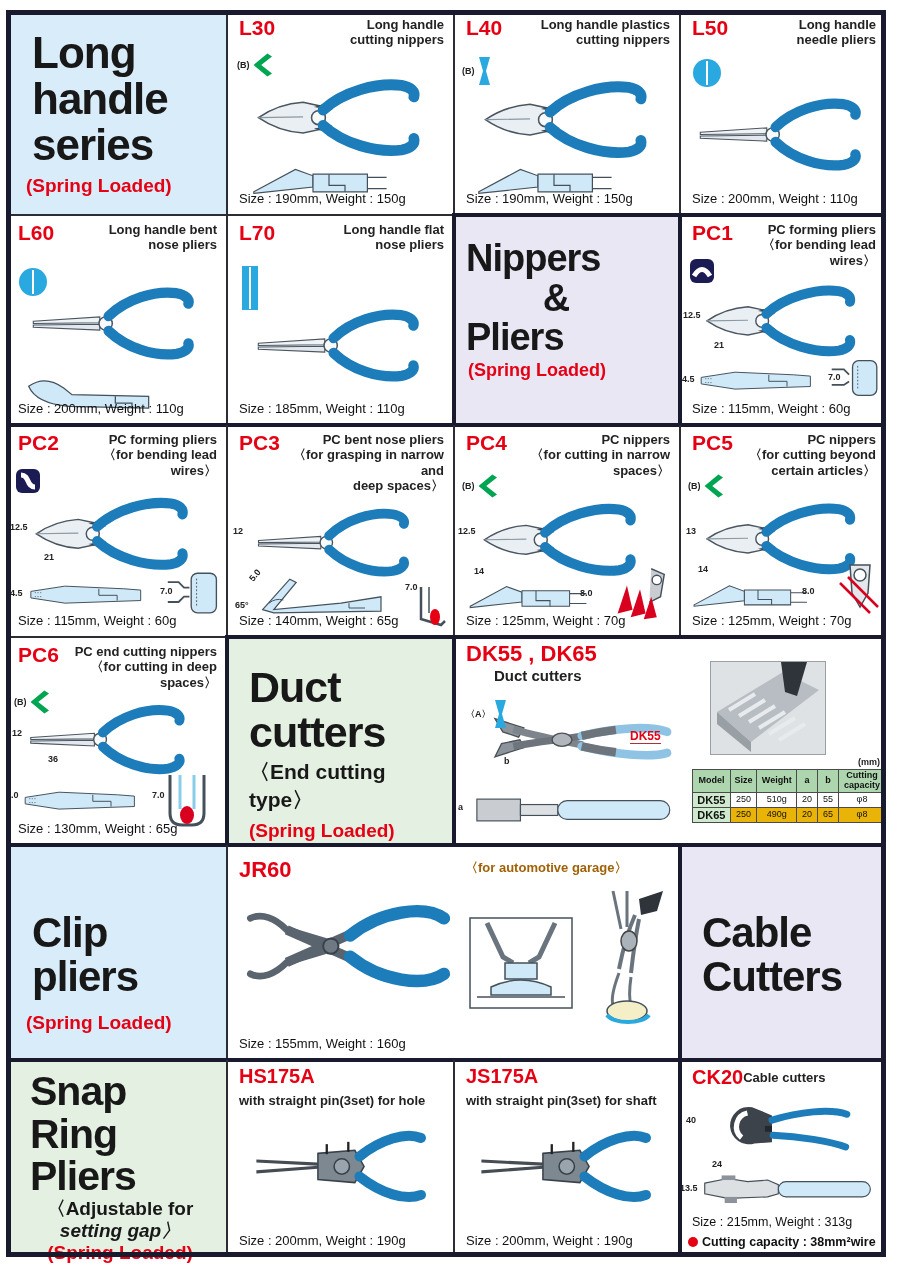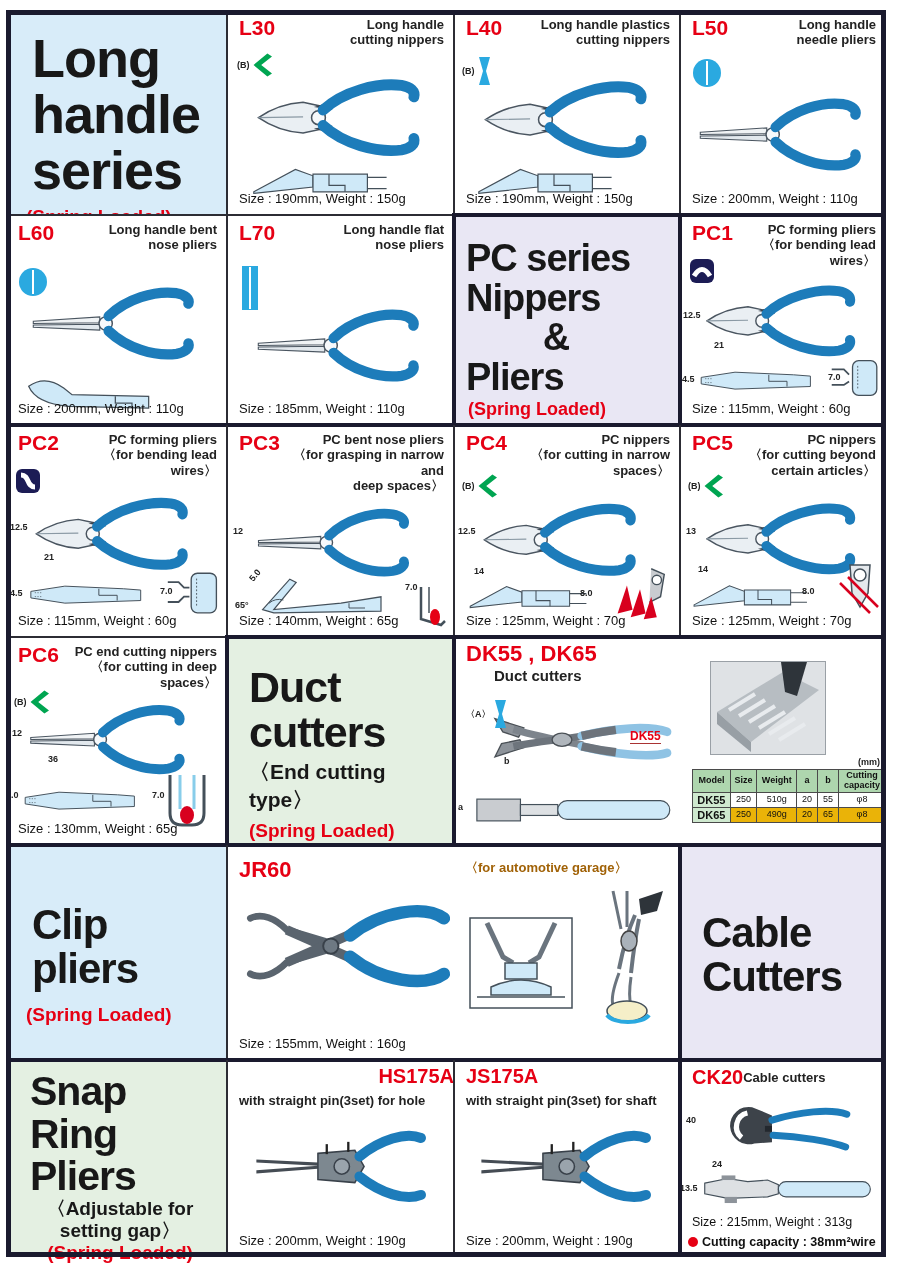--- a/index.html
+++ b/index.html
@@ -110,21 +110,21 @@
     <path d="M8,22 L60,14 L150,18 L176,20 L176,36 L60,40 L8,32 Z" fill="#cfe9f8" stroke="#44505a" stroke-width="1.5"></path>
     <path d="M112,18 L112,28 L140,28 L140,36" fill="none" stroke="#44505a" stroke-width="1.5"></path>
     <path d="M14,24 L26,24 M14,30 L26,30" stroke="#44505a" stroke-width="1" stroke-dasharray="2,2"></path>
   </symbol>
 </defs>
 </svg>
 
 <div id="page">
 
   <div class="cell sec" style="left: 6px; top: 10px; width: 221px; height: 205px; padding: 20px 0px 0px 26px; background-color: rgb(216, 236, 249);">
-    <div class="sec-title" style="font-size:54px;">
+    <div class="sec-title" style="font-size:44px;">
       <span>Long</span>
       <span>handle</span>
       <span>series</span>
     </div>
     <div class="spring" style="font-size:19px;margin:8px 0 0 -6px;">(Spring Loaded)</div>
   </div>
 
   <div class="cell" style="left:227px;top:10px;width:227px;height:205px;">
     <div class="prod-head">
         <span class="code">L30</span>
@@ -224,21 +224,20 @@
         <line x1="9" y1="2" x2="9" y2="44" stroke="#fff" stroke-width="2"></line>
       </svg>
     <svg class="illus" style="left:8px;top:84px;" width="212" height="96" viewBox="0 0 240 130">
         <use href="#sym-needle"></use>
       </svg>
     <div class="sizeline">Size : 185mm, Weight : 110g</div>
   </div>
 
   <div class="cell sec" style="left: 454px; top: 215px; width: 226px; height: 210px; padding: 24px 0px 0px 12px; background-color: rgb(233, 231, 244);">
     <div class="sec-title" style="font-size:38px;">
-      <span>PC series</span>
       <span>Nippers</span>
       <span style="text-align:center;width:180px;">&amp;</span>
       <span>Pliers</span>
     </div>
     <div class="spring" style="font-size:18px;margin:2px 0 0 2px;">(Spring Loaded)</div>
   </div>
 
   <div class="cell" style="left:680px;top:215px;width:206px;height:210px;">
     <div class="prod-head">
         <span class="code">PC1</span>
@@ -499,21 +498,21 @@
         <td>490g</td>
         <td>20</td>
         <td>65</td>
         <td>φ8</td>
       </tr>
     </tbody>
       </table>
   </div>
 
   <div class="cell sec" style="left: 6px; top: 845px; width: 221px; height: 215px; padding: 58px 0px 0px 26px; background-color: rgb(216, 236, 249);">
-    <div class="sec-title" style="font-size:42px;">
+    <div class="sec-title" style="font-size:42px;margin-top:8px;">
       <span>Clip</span>
       <span>pliers</span>
     </div>
     <div class="spring" style="font-size:19px;margin:14px 0 0 -6px;">(Spring Loaded)</div>
   </div>
 
   <div class="cell" style="left:227px;top:845px;width:453px;height:215px;">
     <div style="padding:6px 0 0 12px;margin-top:8px;">
       <span class="code" style="font-size:22px;">JR60</span></div>
     <span class="note" style="left:238px;top:14px;">〈for automotive garage〉</span>
@@ -547,27 +546,27 @@
   </div>
 
   <div class="cell sec" style="left: 6px; top: 1060px; width: 221px; height: 197px; padding: 10px 0px 0px 24px; background-color: rgb(228, 240, 226);">
     <div class="sec-title" style="font-size:41px;">
       <span>Snap</span>
       <span>Ring</span>
       <span>Pliers</span>
     </div>
     <div class="sec-sub" style="font-size:19px;line-height:1.15;text-align:center;width:180px;">
       <span style="display:block;">〈Adjustable for</span>
-      <span style="display:block;">setting gap〉</span>
+      <span style="display:block;font-style:italic;">setting gap〉</span>
     </div>
     <div class="spring" style="font-size:19px;text-align:center;width:180px;">(Spring Loaded)</div>
   </div>
 
   <div class="cell" style="left:227px;top:1060px;width:227px;height:197px;">
-    <div style="padding:6px 0 0 12px;text-align:right;">
+    <div style="padding:6px 0 0 12px;">
       <span class="code" style="font-size:20px;">HS175A</span></div>
     <div class="desc">with straight pin(3set) for hole</div>
     <svg class="illus" style="left:8px;top:58px;" width="212" height="100" viewBox="0 0 240 130">
         <use href="#sym-snap"></use>
       </svg>
     <div class="sizeline">Size : 200mm, Weight : 190g</div>
   </div>
 
   <div class="cell" style="left:454px;top:1060px;width:226px;height:197px;">
     <div style="padding:6px 0 0 12px;">

